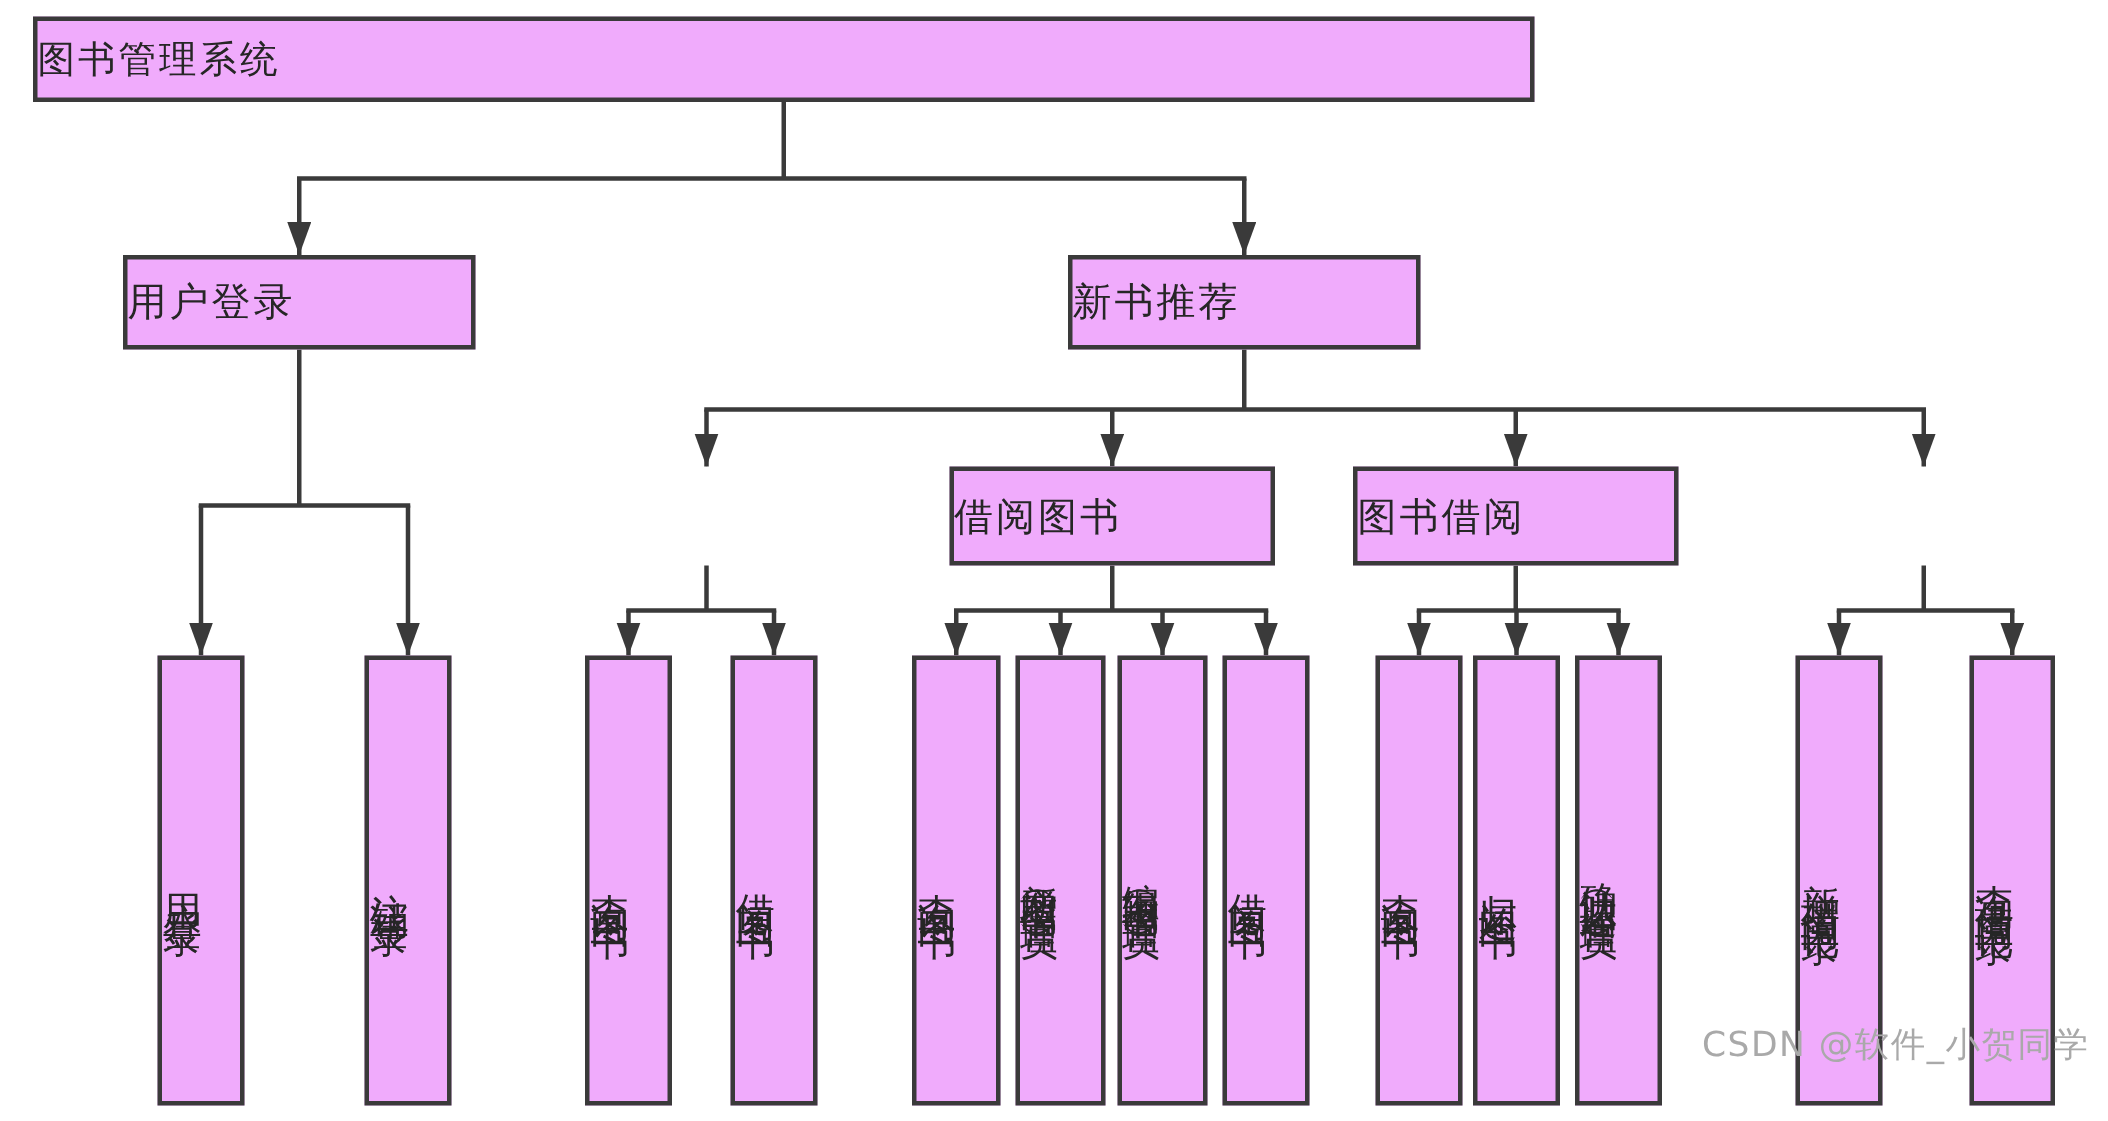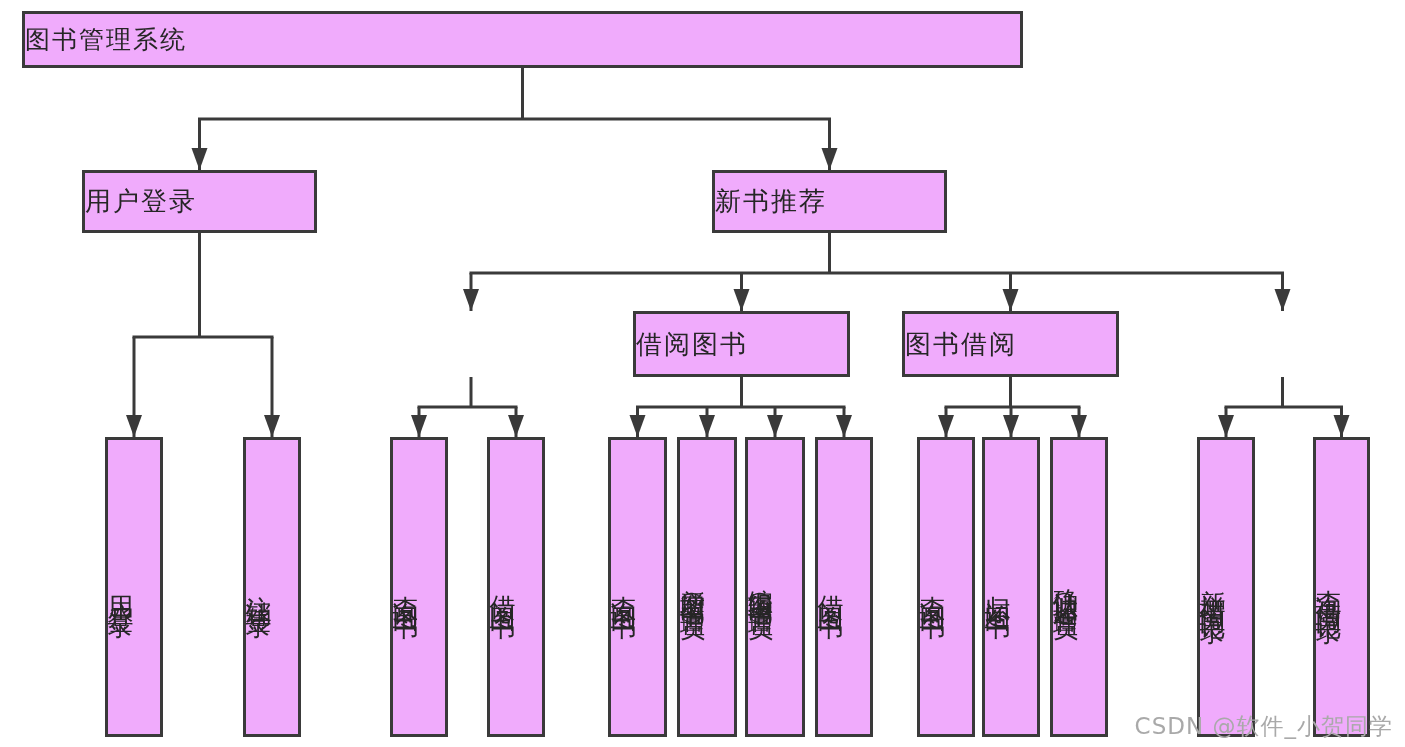--- a/index.html
+++ b/index.html
@@ -35,21 +35,21 @@
     font-size:26px;
     line-height:1;
     letter-spacing:6px;
   }
   .leaf .vlbl.long{
     font-size:25px;
     letter-spacing:4px;
   }
   .watermark{
     position:absolute;
-    top:711px;
+    top:681px;
     right:12px;
     font-size:23px;
     letter-spacing:1px;
     color:#a9a9a9;
     z-index:5;
     white-space:nowrap;
   }
 </style>
 </head>
 <body>

